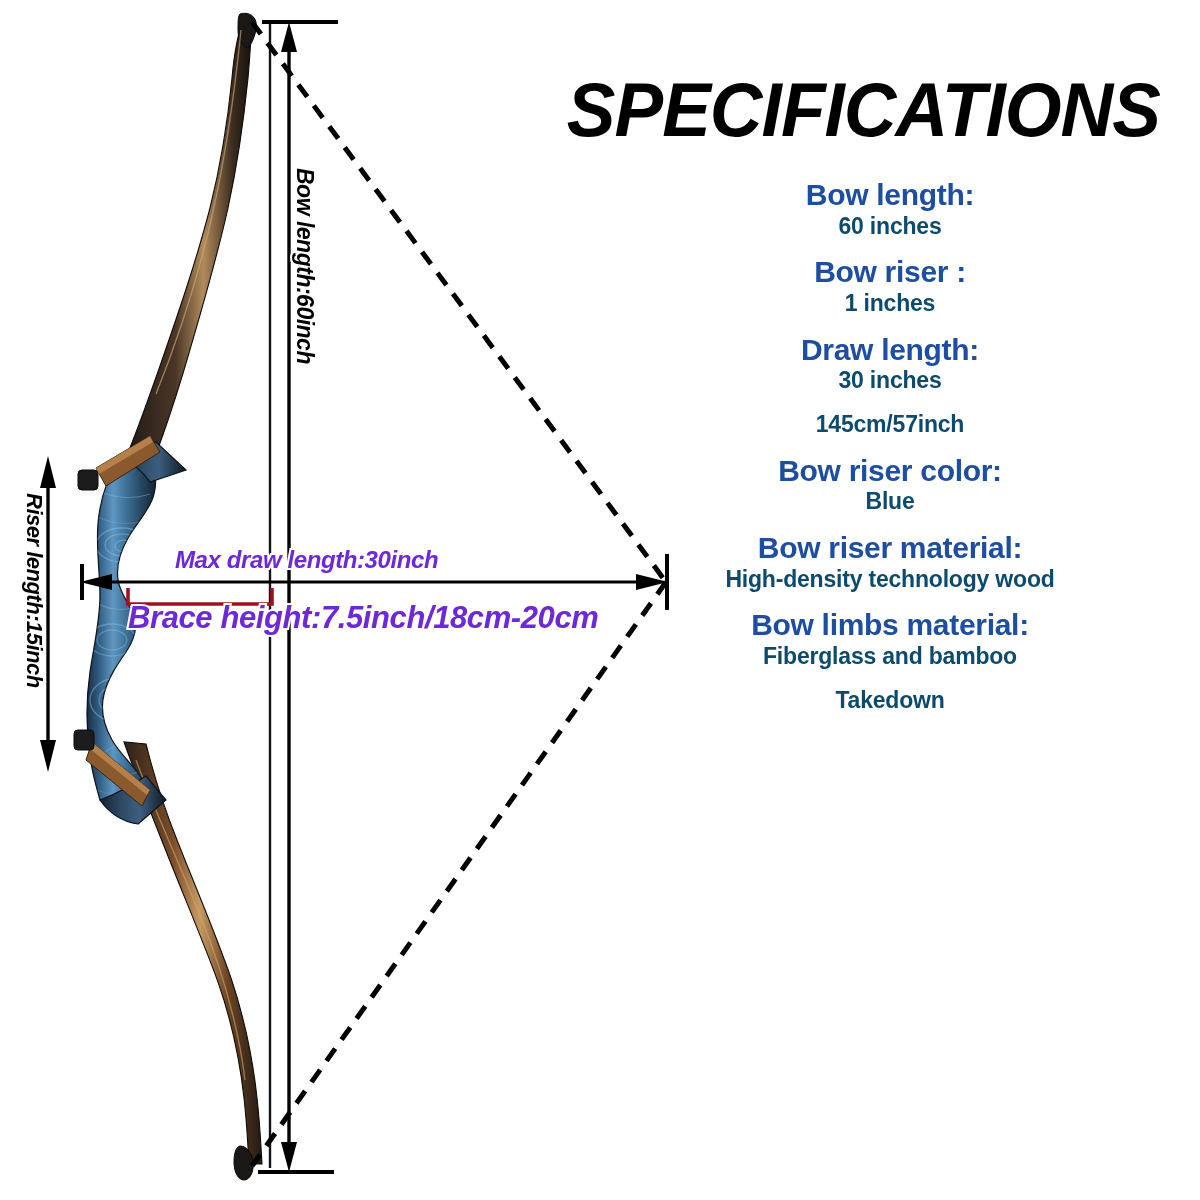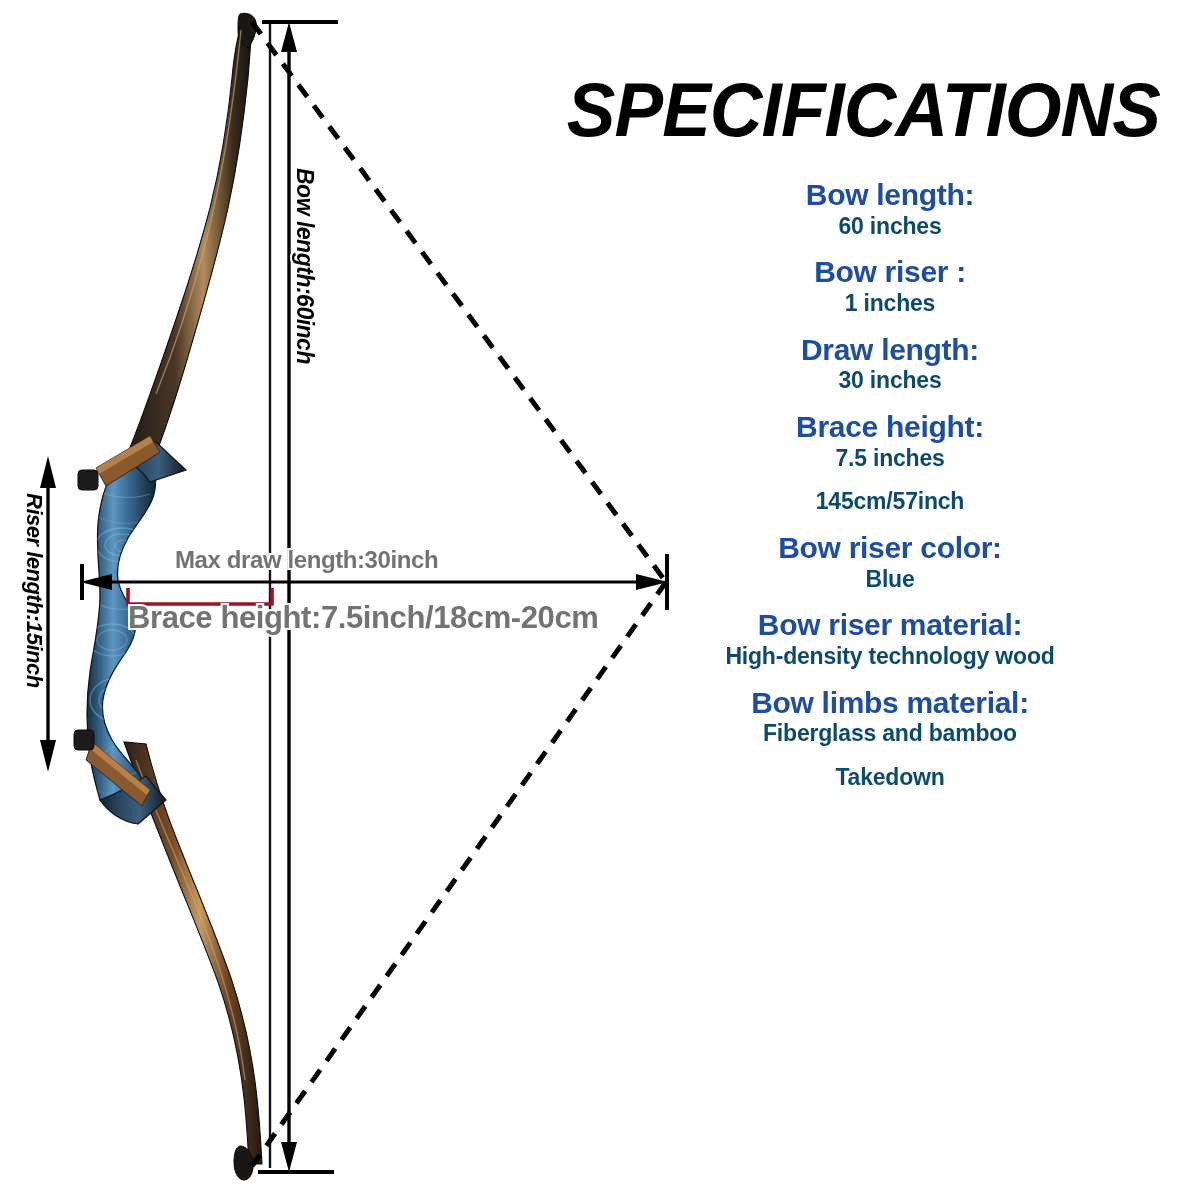--- a/index.html
+++ b/index.html
@@ -87,21 +87,22 @@
     font-style: italic;
     color: #000000;
     white-space: nowrap;
     -webkit-text-stroke: 4px #ffffff;
     paint-order: stroke fill;
     transform-origin: left top;
   }
   .hlabel {
     position: absolute;
     font-weight: bold;
-    color: #737373;
+    font-style: italic;
+    color: #6d28d9;
     white-space: nowrap;
     -webkit-text-stroke: 4px #ffffff;
     paint-order: stroke fill;
   }
 
   #label-bow-length {
     left: 318px;
     top: 168px;
     font-size: 23px;
     transform: rotate(90deg);
@@ -321,24 +322,20 @@
     <div class="spec-row">
       <span class="spec-label">Bow riser :</span>
       <span class="spec-value">1 inches</span>
     </div>
 
     <div class="spec-row">
       <span class="spec-label">Draw length:</span>
       <span class="spec-value">30 inches</span>
     </div>
 
-    <div class="spec-row">
-      <span class="spec-label">Brace height:</span>
-      <span class="spec-value">7.5 inches</span>
-    </div>
 
     <div class="spec-row">
       <span class="spec-value">145cm/57inch</span>
     </div>
 
     <div class="spec-row">
       <span class="spec-label">Bow riser color:</span>
       <span class="spec-value">Blue</span>
     </div>
 

